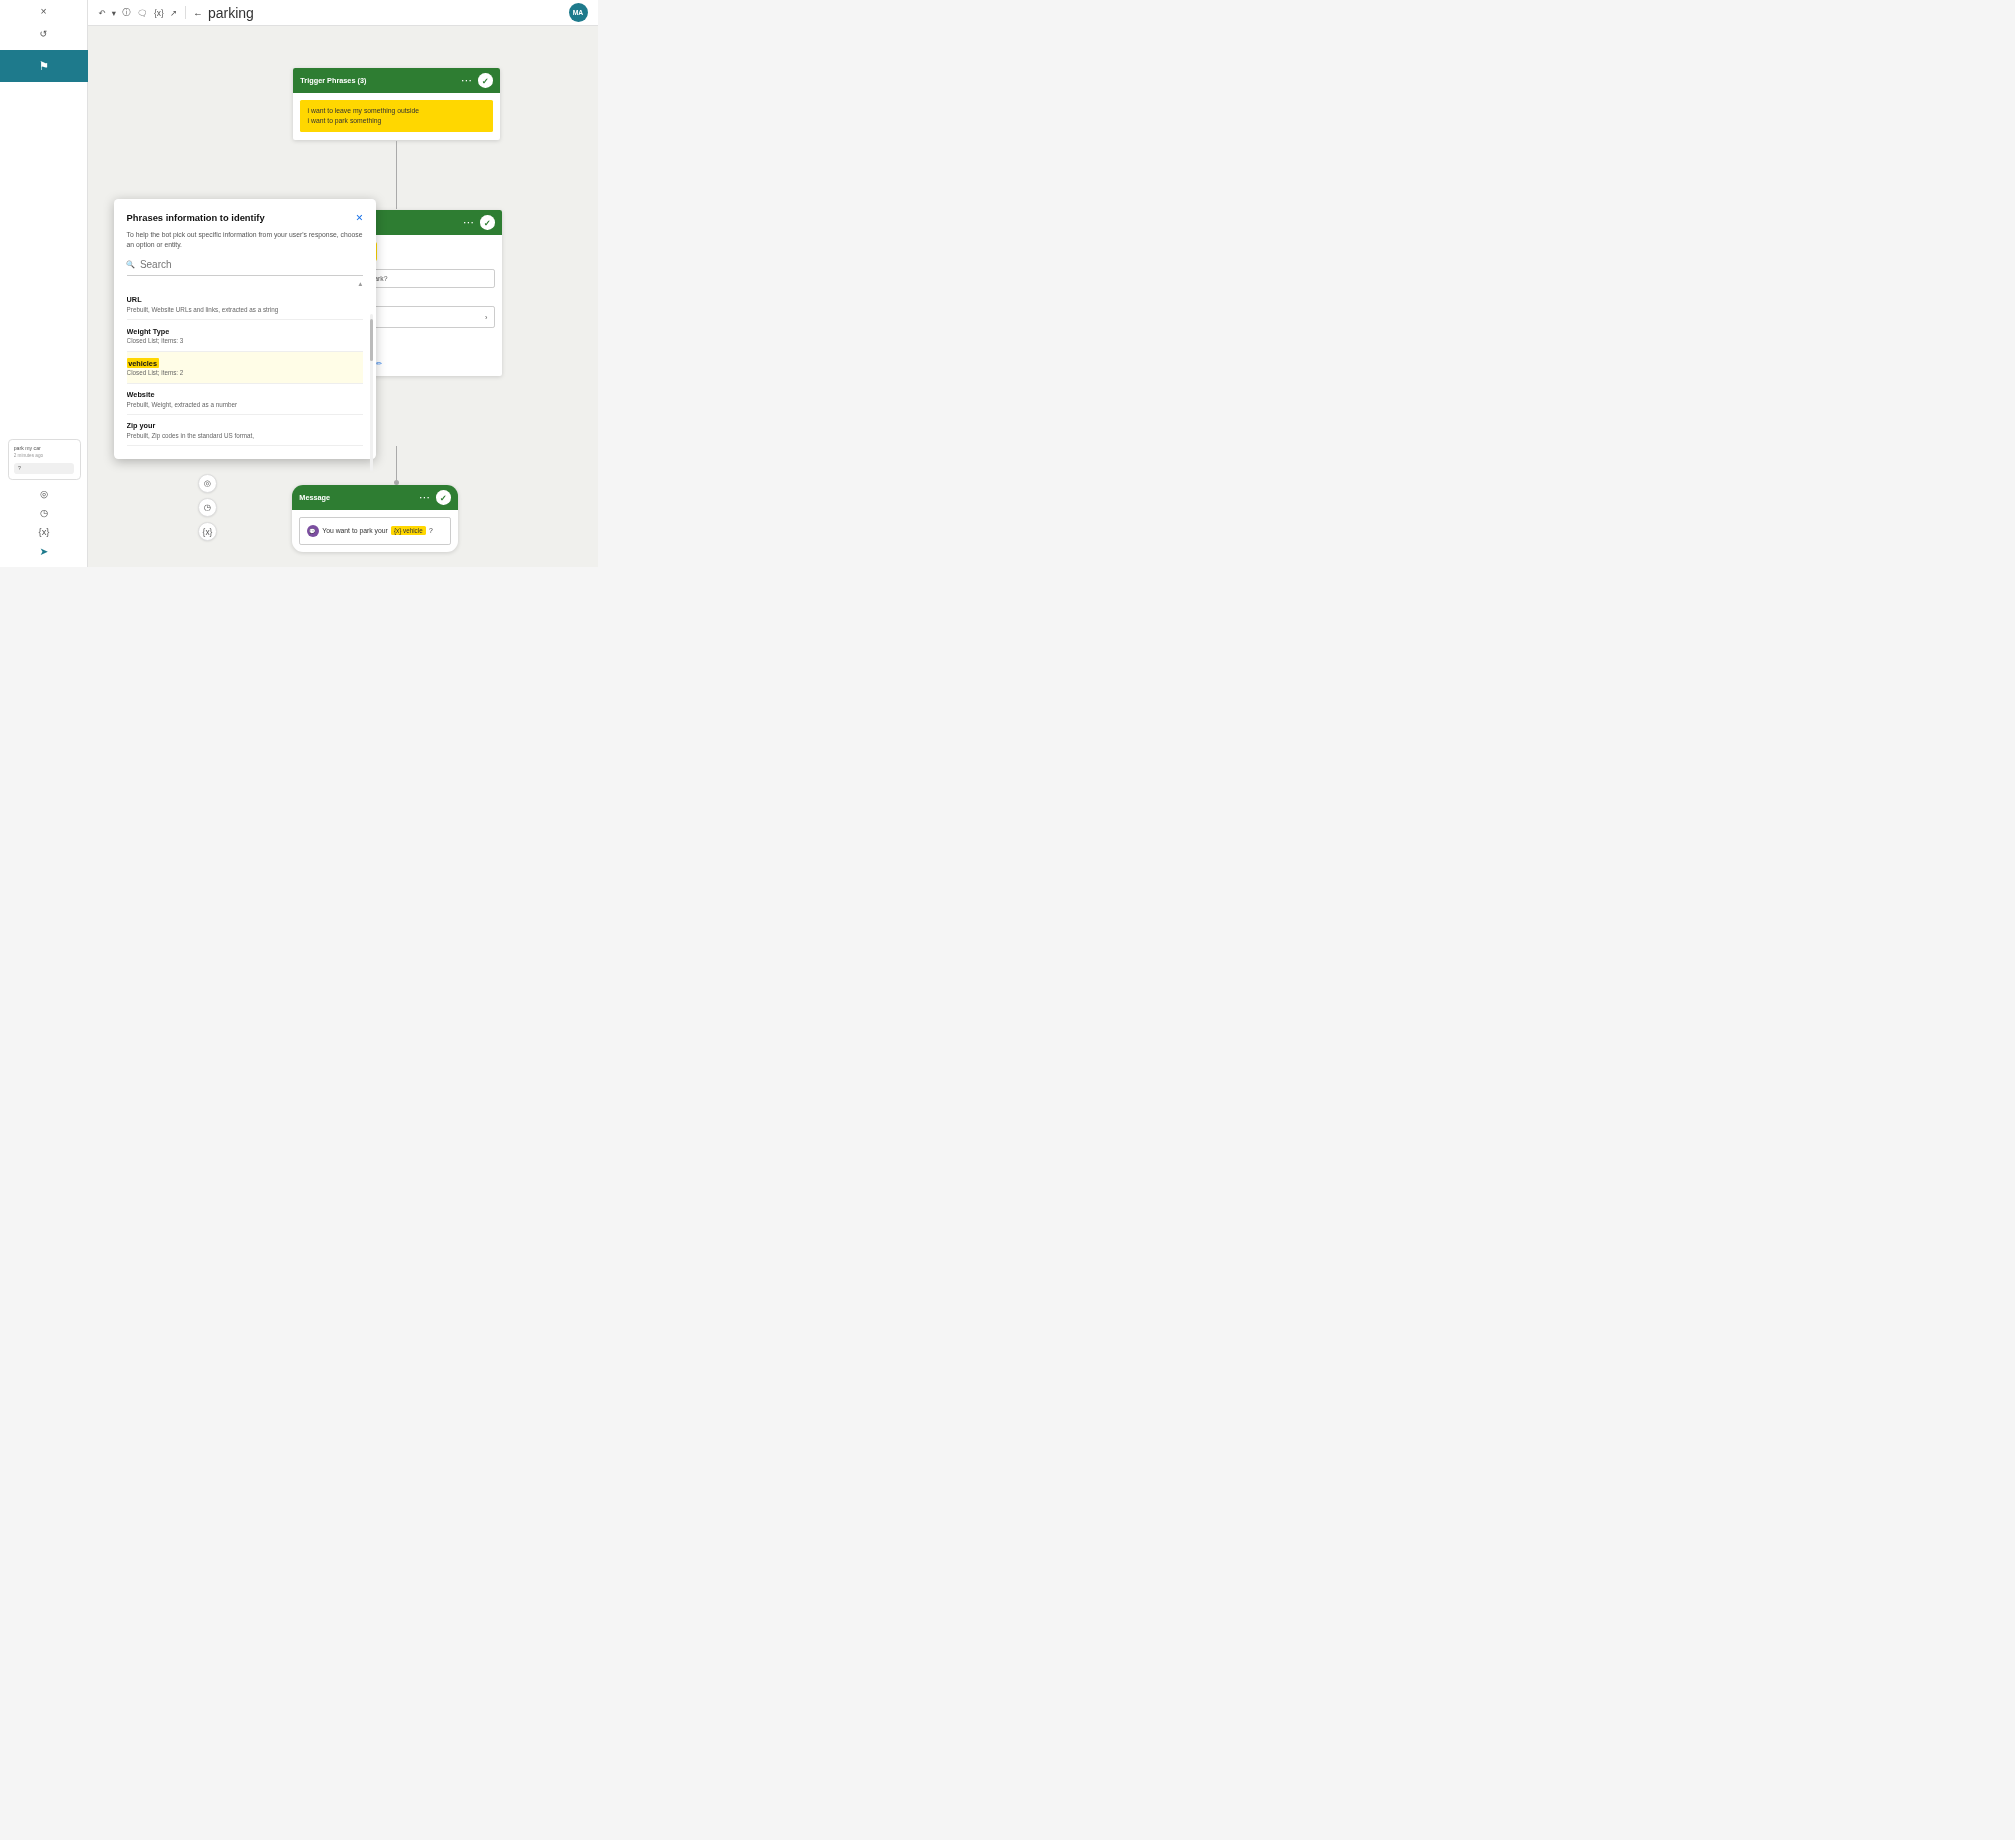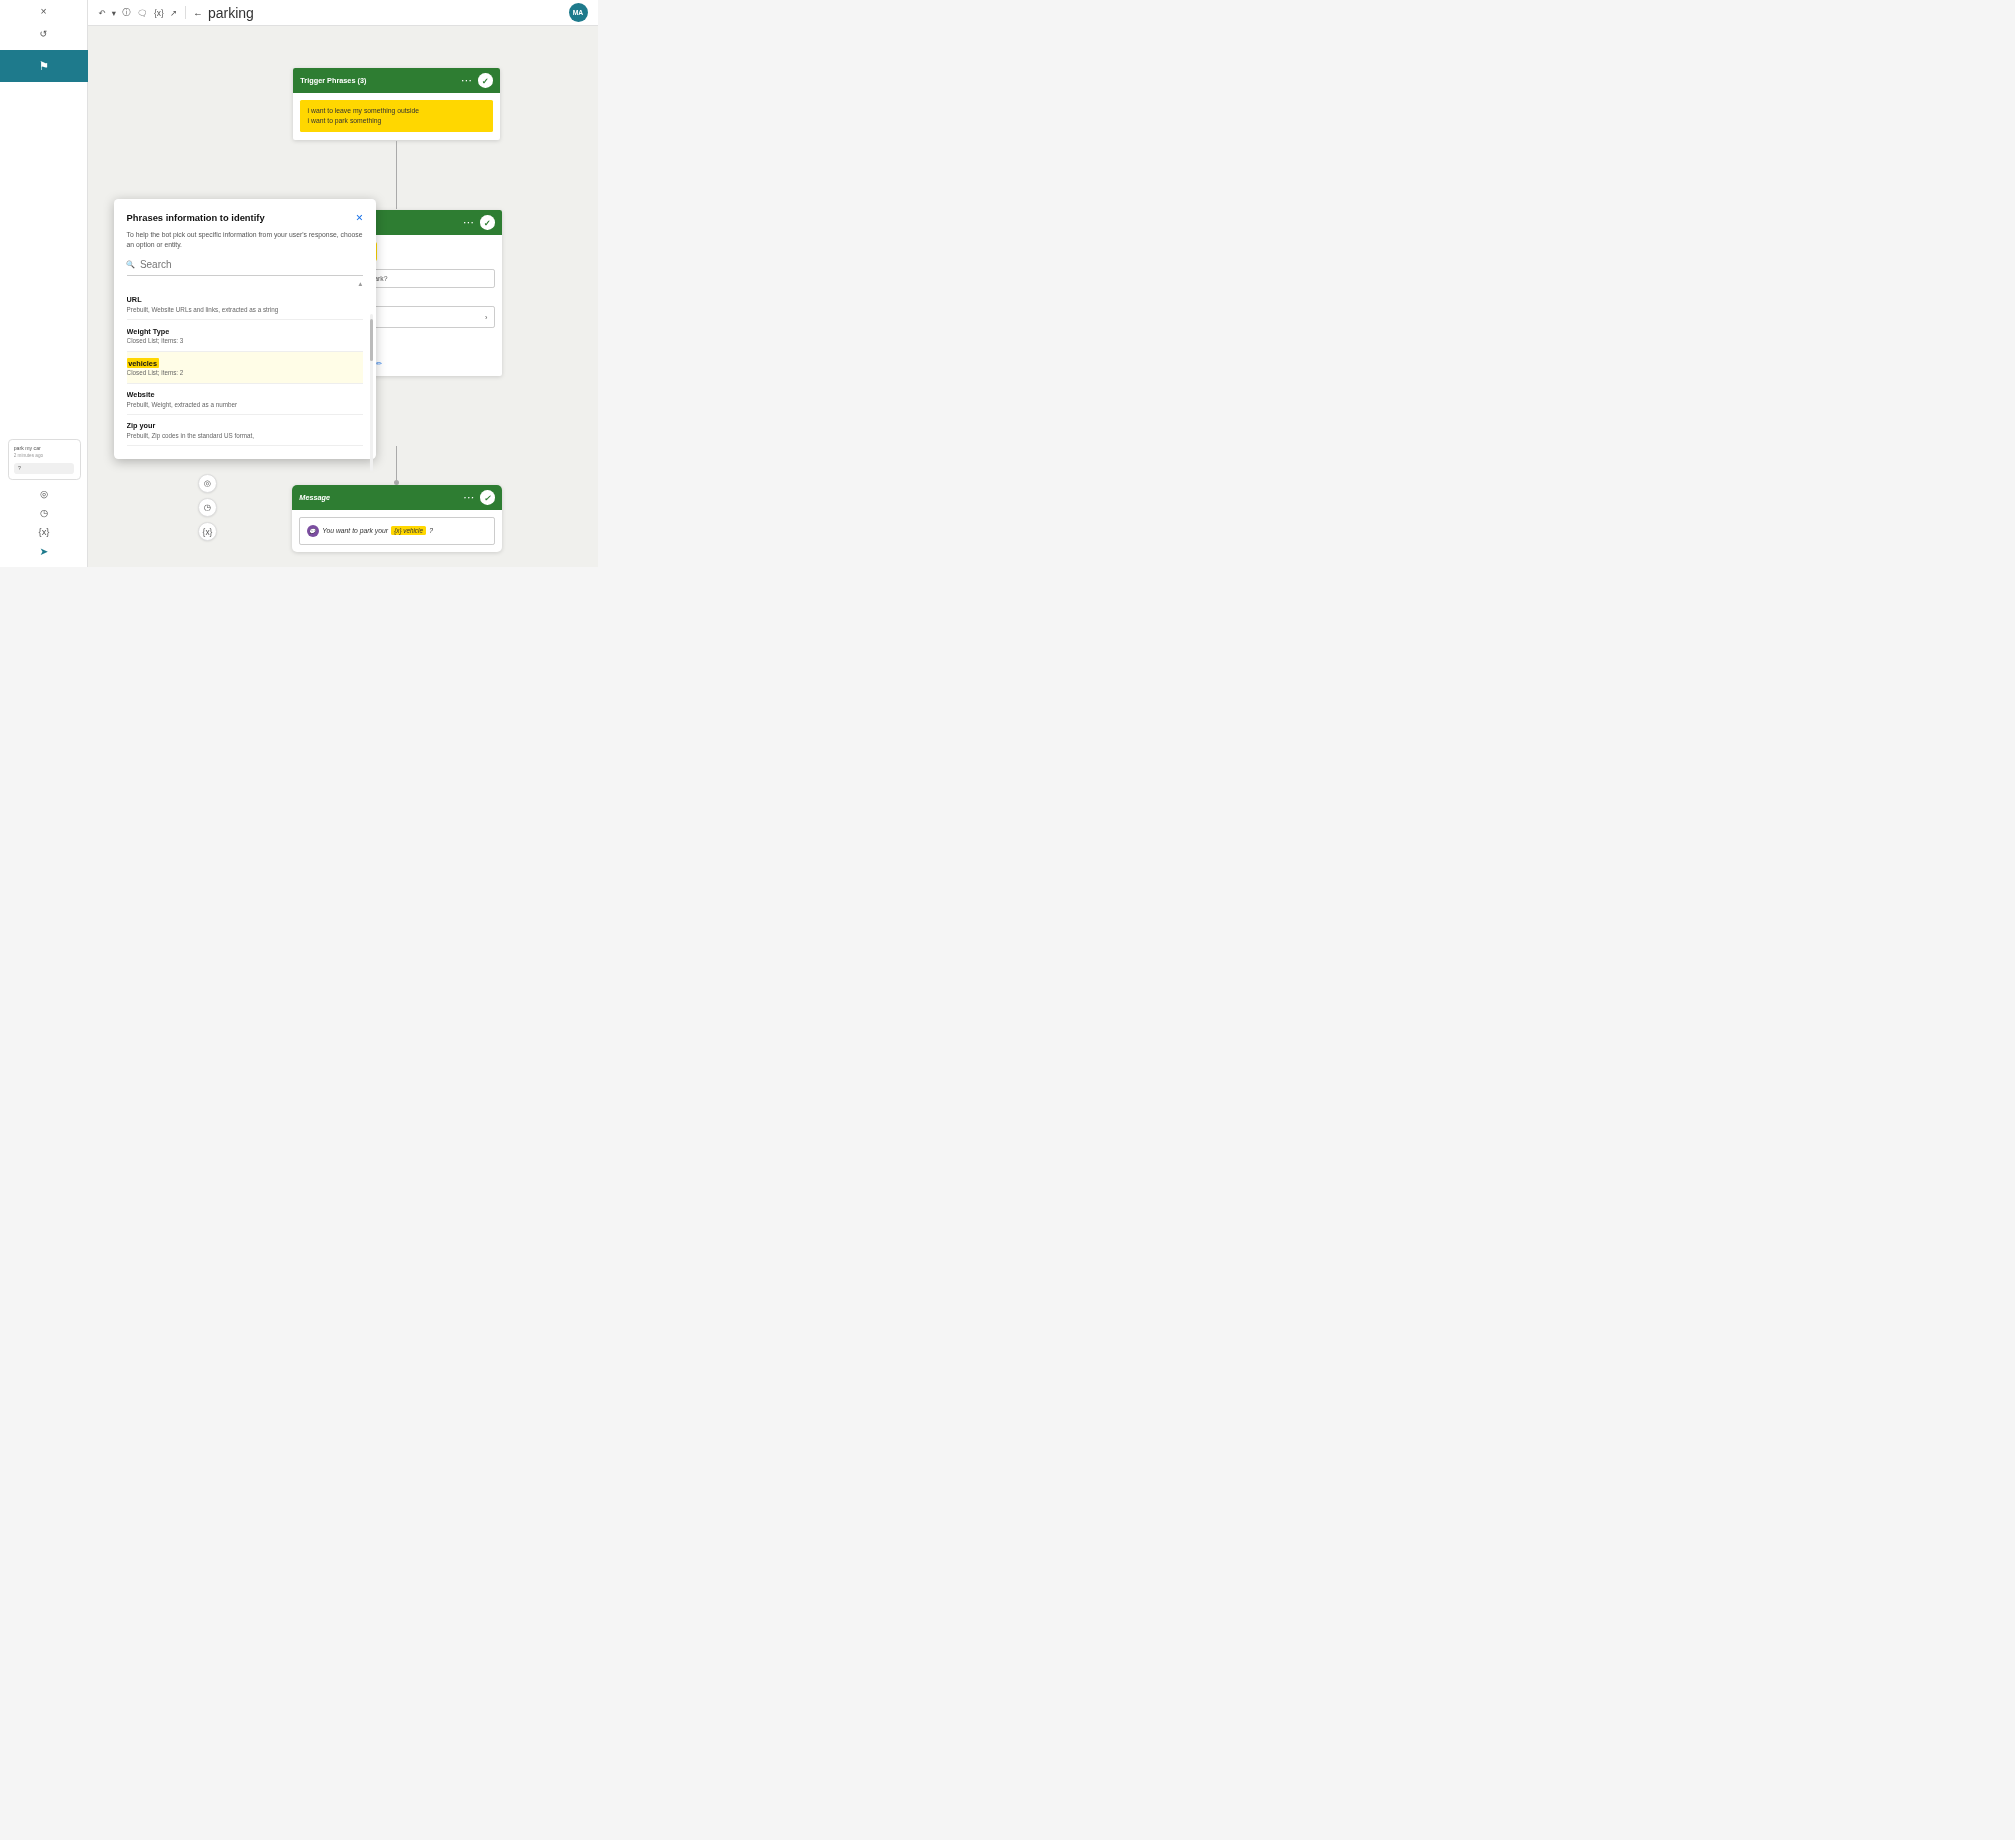--- a/index.html
+++ b/index.html
@@ -404,26 +404,25 @@
       height: 5.2px;
       border-radius: 50%;
       background: #aaa;
     }
 
     
     .node-message {
       position: absolute;
       top: 459px;
       left: 204px;
-      width: 210px;
-      background: #fff;
-      border-radius: 5px;
+      width: 166px;
+      background: #fff;
+      border-radius: 11px;
       overflow: hidden;
       box-shadow: 0 1px 4.2px rgba(0,0,0,0.15);
-      font-style: italic;
     }
 
     .message-body {
       padding: 7.3px;
     }
     .message-content {
       border: 0.5px solid #ccc;
       border-radius: 2.1px;
       padding: 6.3px;
       font-size: 6.8px;

